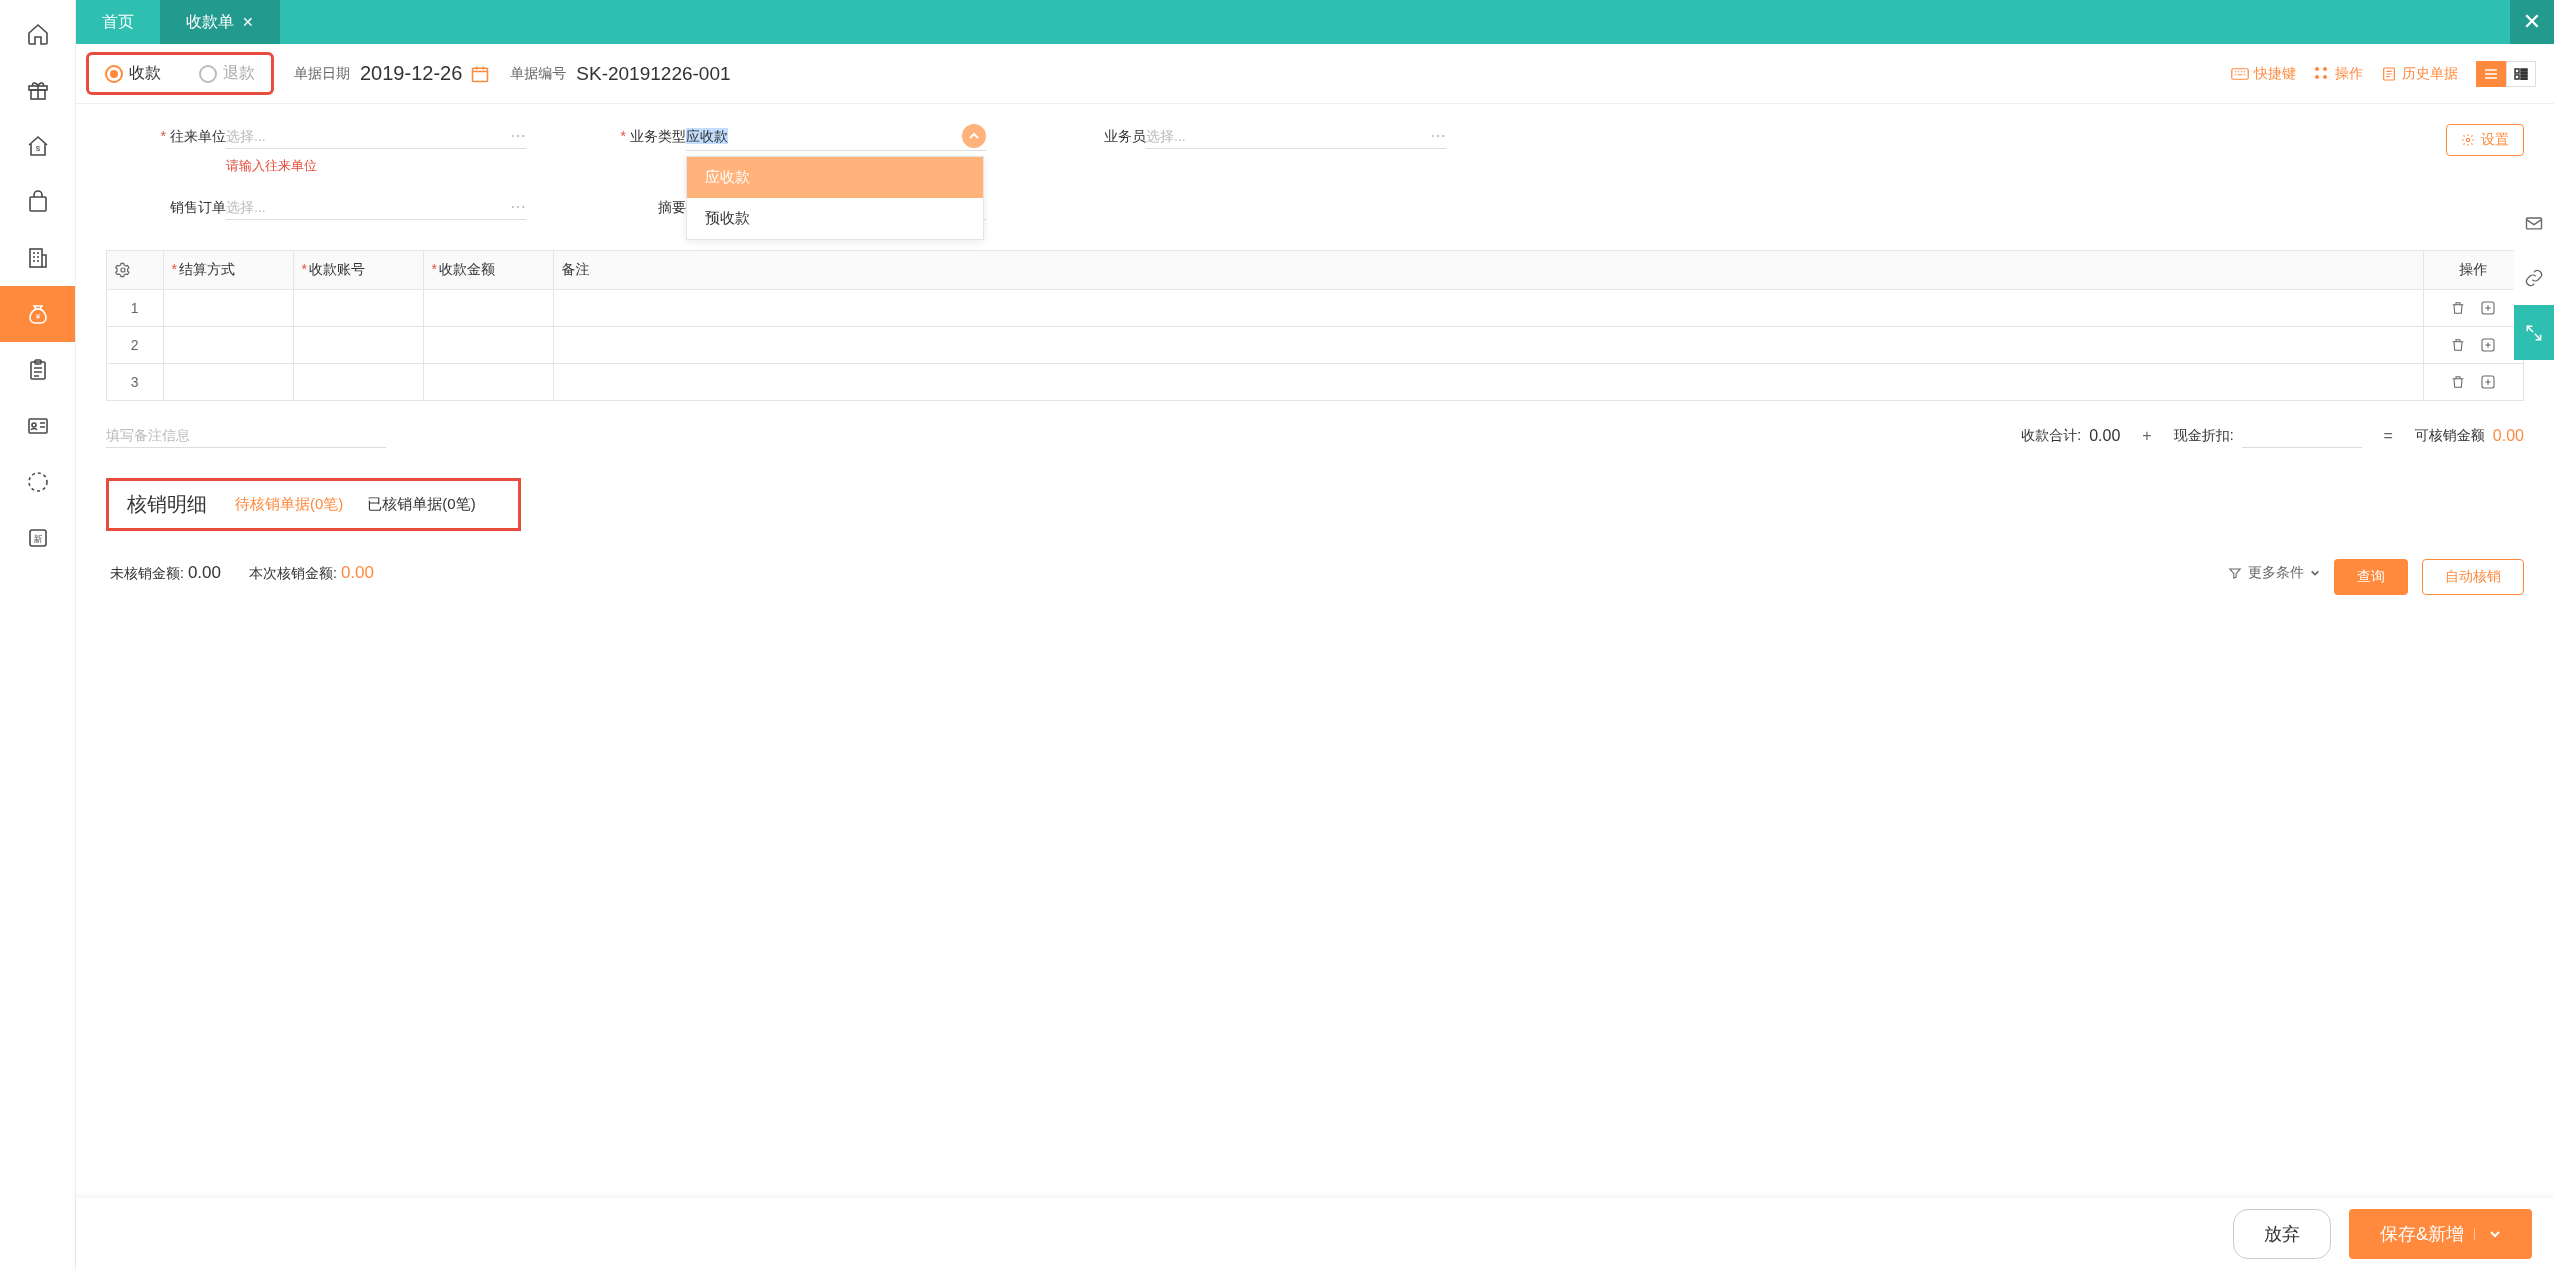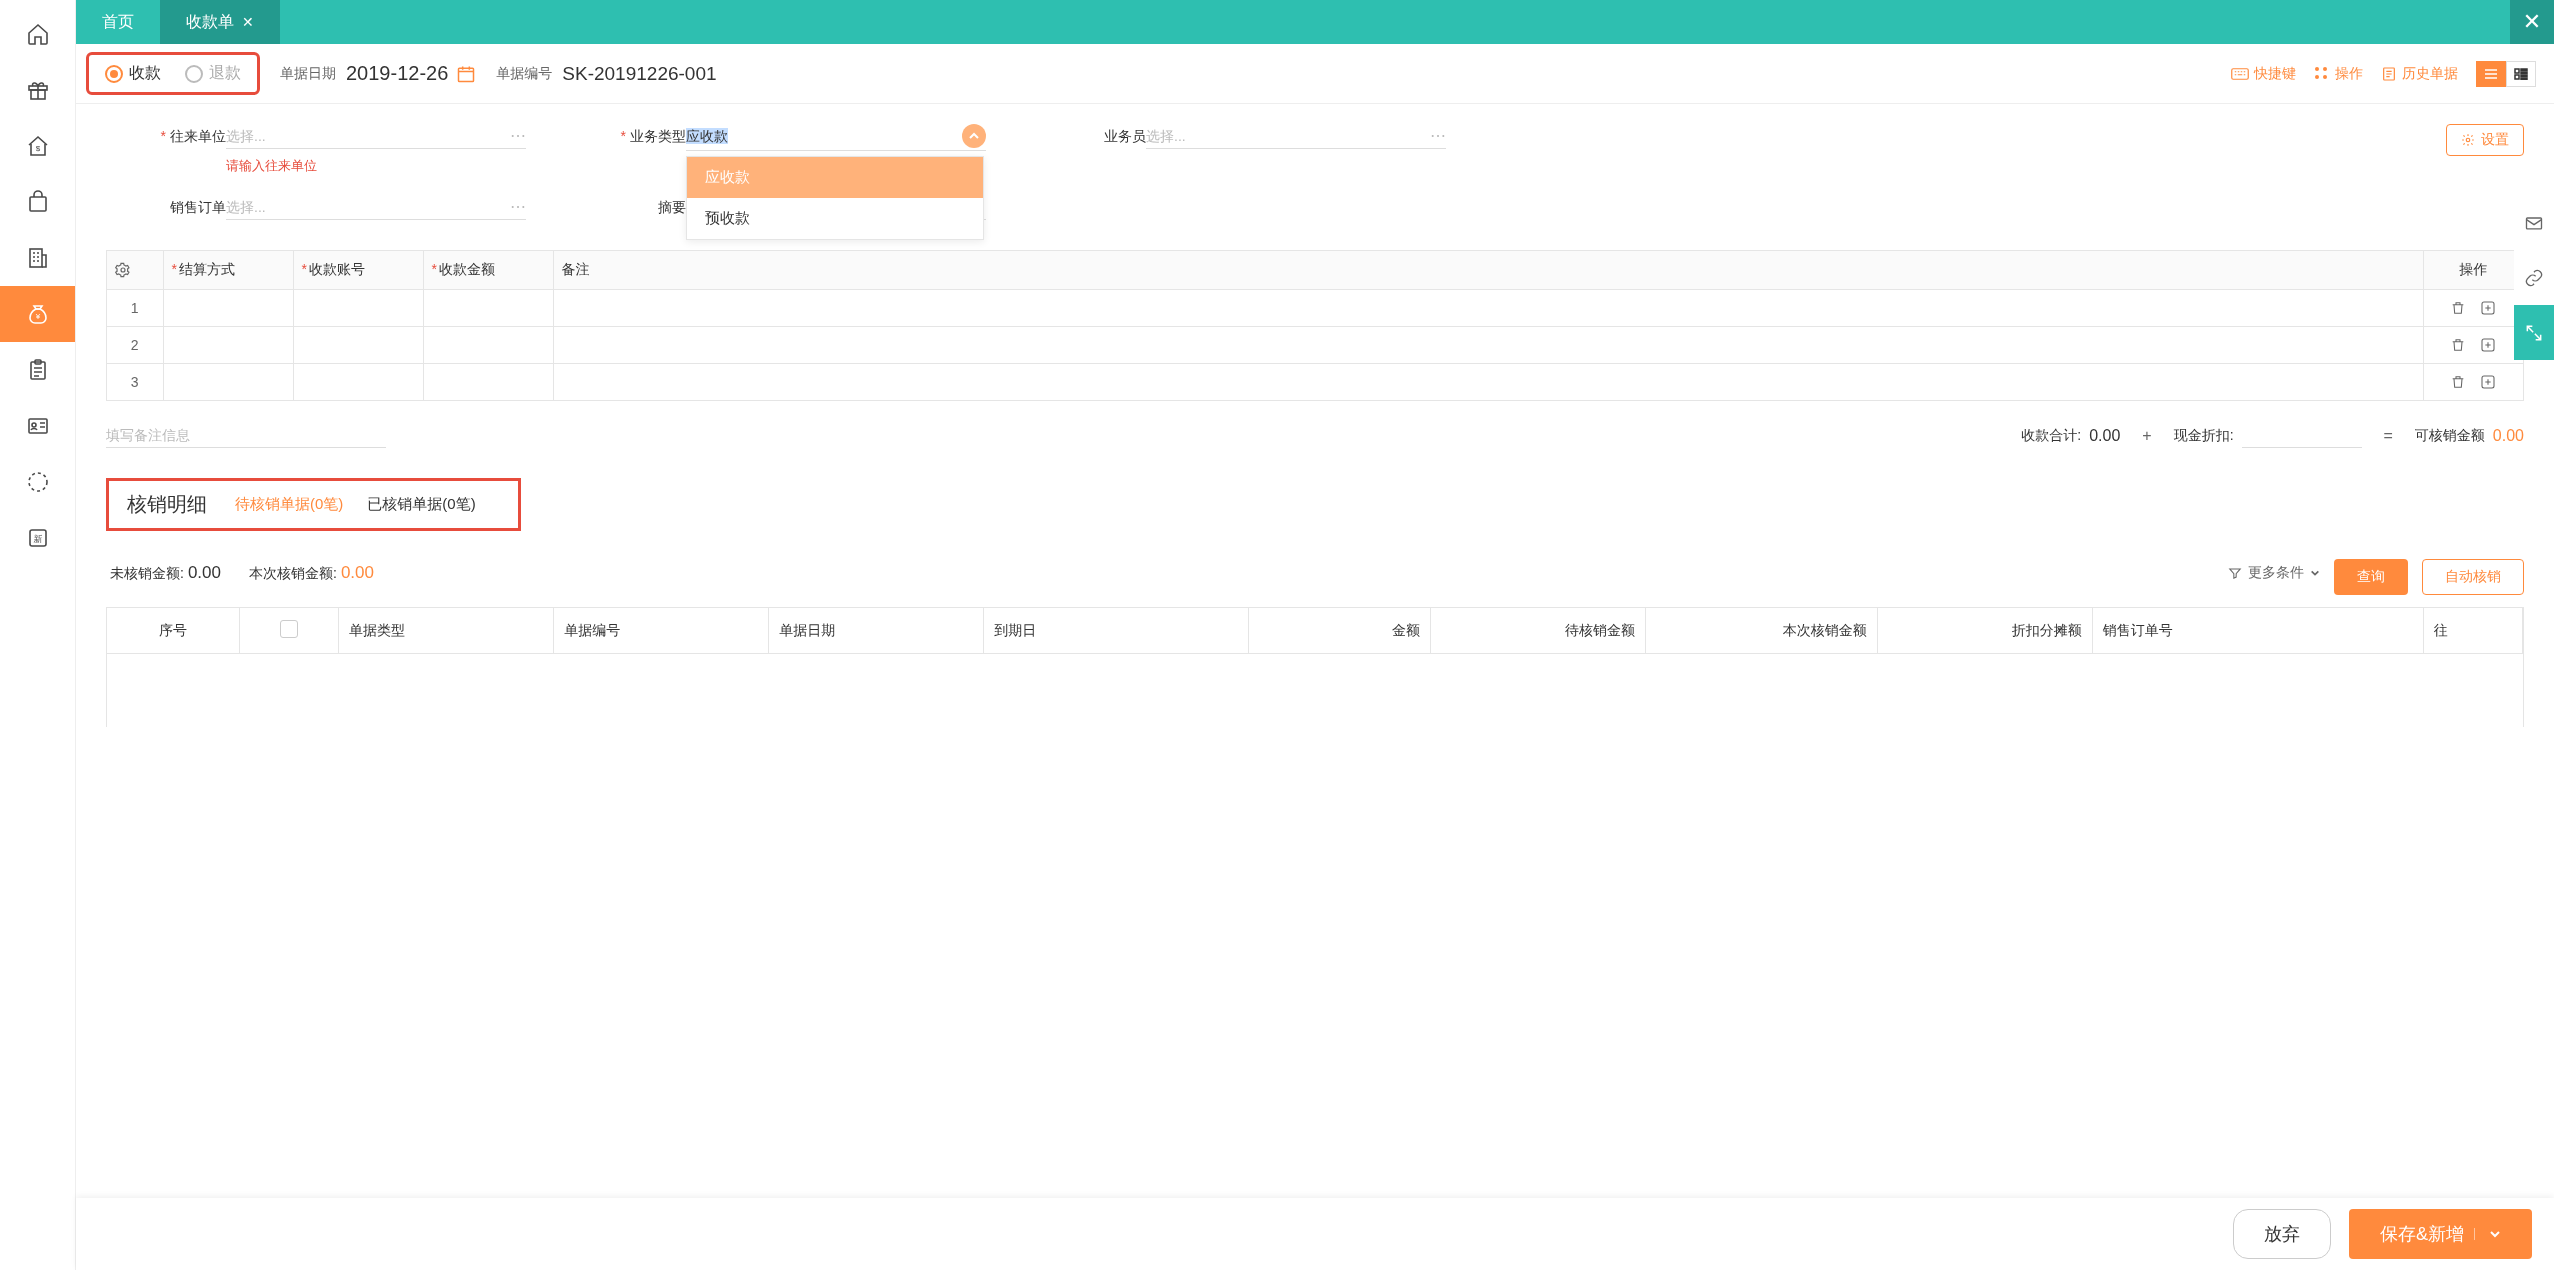--- a/index.html
+++ b/index.html
@@ -21,21 +21,21 @@
 
 
 .tabs-bar { height: 44px; background: #2ebfb0; display: flex; align-items: stretch; position: relative; }
 .tab { padding: 0 26px; display: flex; align-items: center; color: #fff; font-size: 16px; cursor: pointer; position: relative; }
 .tab.active { background: #239a8e; }
 .tab-close { margin-left: 8px; font-size: 14px; }
 .tabs-close-all { position: absolute; right: 0; top: 0; height: 44px; width: 44px; display: flex; align-items: center; justify-content: center; color: #fff; cursor: pointer; background: #239a8e; font-size: 22px; }
 
 
 .docinfo { height: 60px; display: flex; align-items: center; padding: 0 18px 0 10px; border-bottom: 1px solid #eee; position: relative; }
-.radio-group { border: 3px solid #e74c3c; border-radius: 6px; padding: 8px 16px; display: flex; gap: 24px; margin-right: 14px; }
+.radio-group { border: 3px solid #e74c3c; border-radius: 6px; padding: 8px 16px; display: flex; gap: 38px; margin-right: 14px; }
 .radio-opt { display: flex; align-items: center; gap: 6px; cursor: pointer; font-size: 16px; }
 .radio-circle { width: 18px; height: 18px; border-radius: 50%; border: 2px solid #bbb; display: inline-block; position: relative; }
 .radio-circle.checked { border-color: #ff8a3d; }
 .radio-circle.checked::after { content: ""; position: absolute; width: 8px; height: 8px; border-radius: 50%; background: #ff8a3d; top: 3px; left: 3px; }
 .docinfo-label { color: #666; margin: 0 10px 0 6px; }
 .docinfo-val { font-size: 20px; color: #333; font-weight: 500; }
 .cal-icon { color: #ff8a3d; margin: 0 14px 0 8px; cursor: pointer; }
 .toolbar-right { margin-left: auto; display: flex; align-items: center; gap: 18px; }
 .tool-link { display: flex; align-items: center; gap: 5px; color: #666; cursor: pointer; }
 .tool-link.orange { color: #ff8a3d; }
@@ -457,40 +457,20 @@
                 </svg>
             <span>更多条件</span>
             <svg width="10" height="10" viewBox="0 0 12 12" fill="none" stroke="currentColor" stroke-width="2">
                   <path d="M2 4l4 4 4-4"></path>
                 </svg>
           </div>
           <button class="btn btn-primary">查询</button>
           <button class="btn btn-outline">自动核销</button>
         </div>
       </div>
-      <div class="wo-grid-wrap">
-        <table class="wo-grid">
-          <thead>
-            <tr>
-              <th class="sn-col">序号</th>
-              <th class="cb-col"><span class="cb"></span></th>
-              <th style="width:130px">单据类型</th>
-              <th style="width:130px">单据编号</th>
-              <th style="width:130px">单据日期</th>
-              <th style="width:160px">到期日</th>
-              <th class="amt-col" style="width:110px">金额</th>
-              <th class="amt-col" style="width:130px">待核销金额</th>
-              <th class="amt-col" style="width:140px">本次核销金额</th>
-              <th class="amt-col" style="width:130px">折扣分摊额</th>
-              <th style="width:200px">销售订单号</th>
-              <th style="width:60px">往</th>
-            </tr>
-          </thead>
-        </table>
-      </div>
     </div>
     </div>
   </div>
 </div>
 
 <div class="right-sidebar">
   <div class="right-item">
       <svg width="20" height="20" viewBox="0 0 24 24" fill="none" stroke="currentColor" stroke-width="1.6">
         <rect x="3" y="6" width="18" height="13" rx="1"></rect>
         <path d="M3 8l9 6 9-6"></path>

